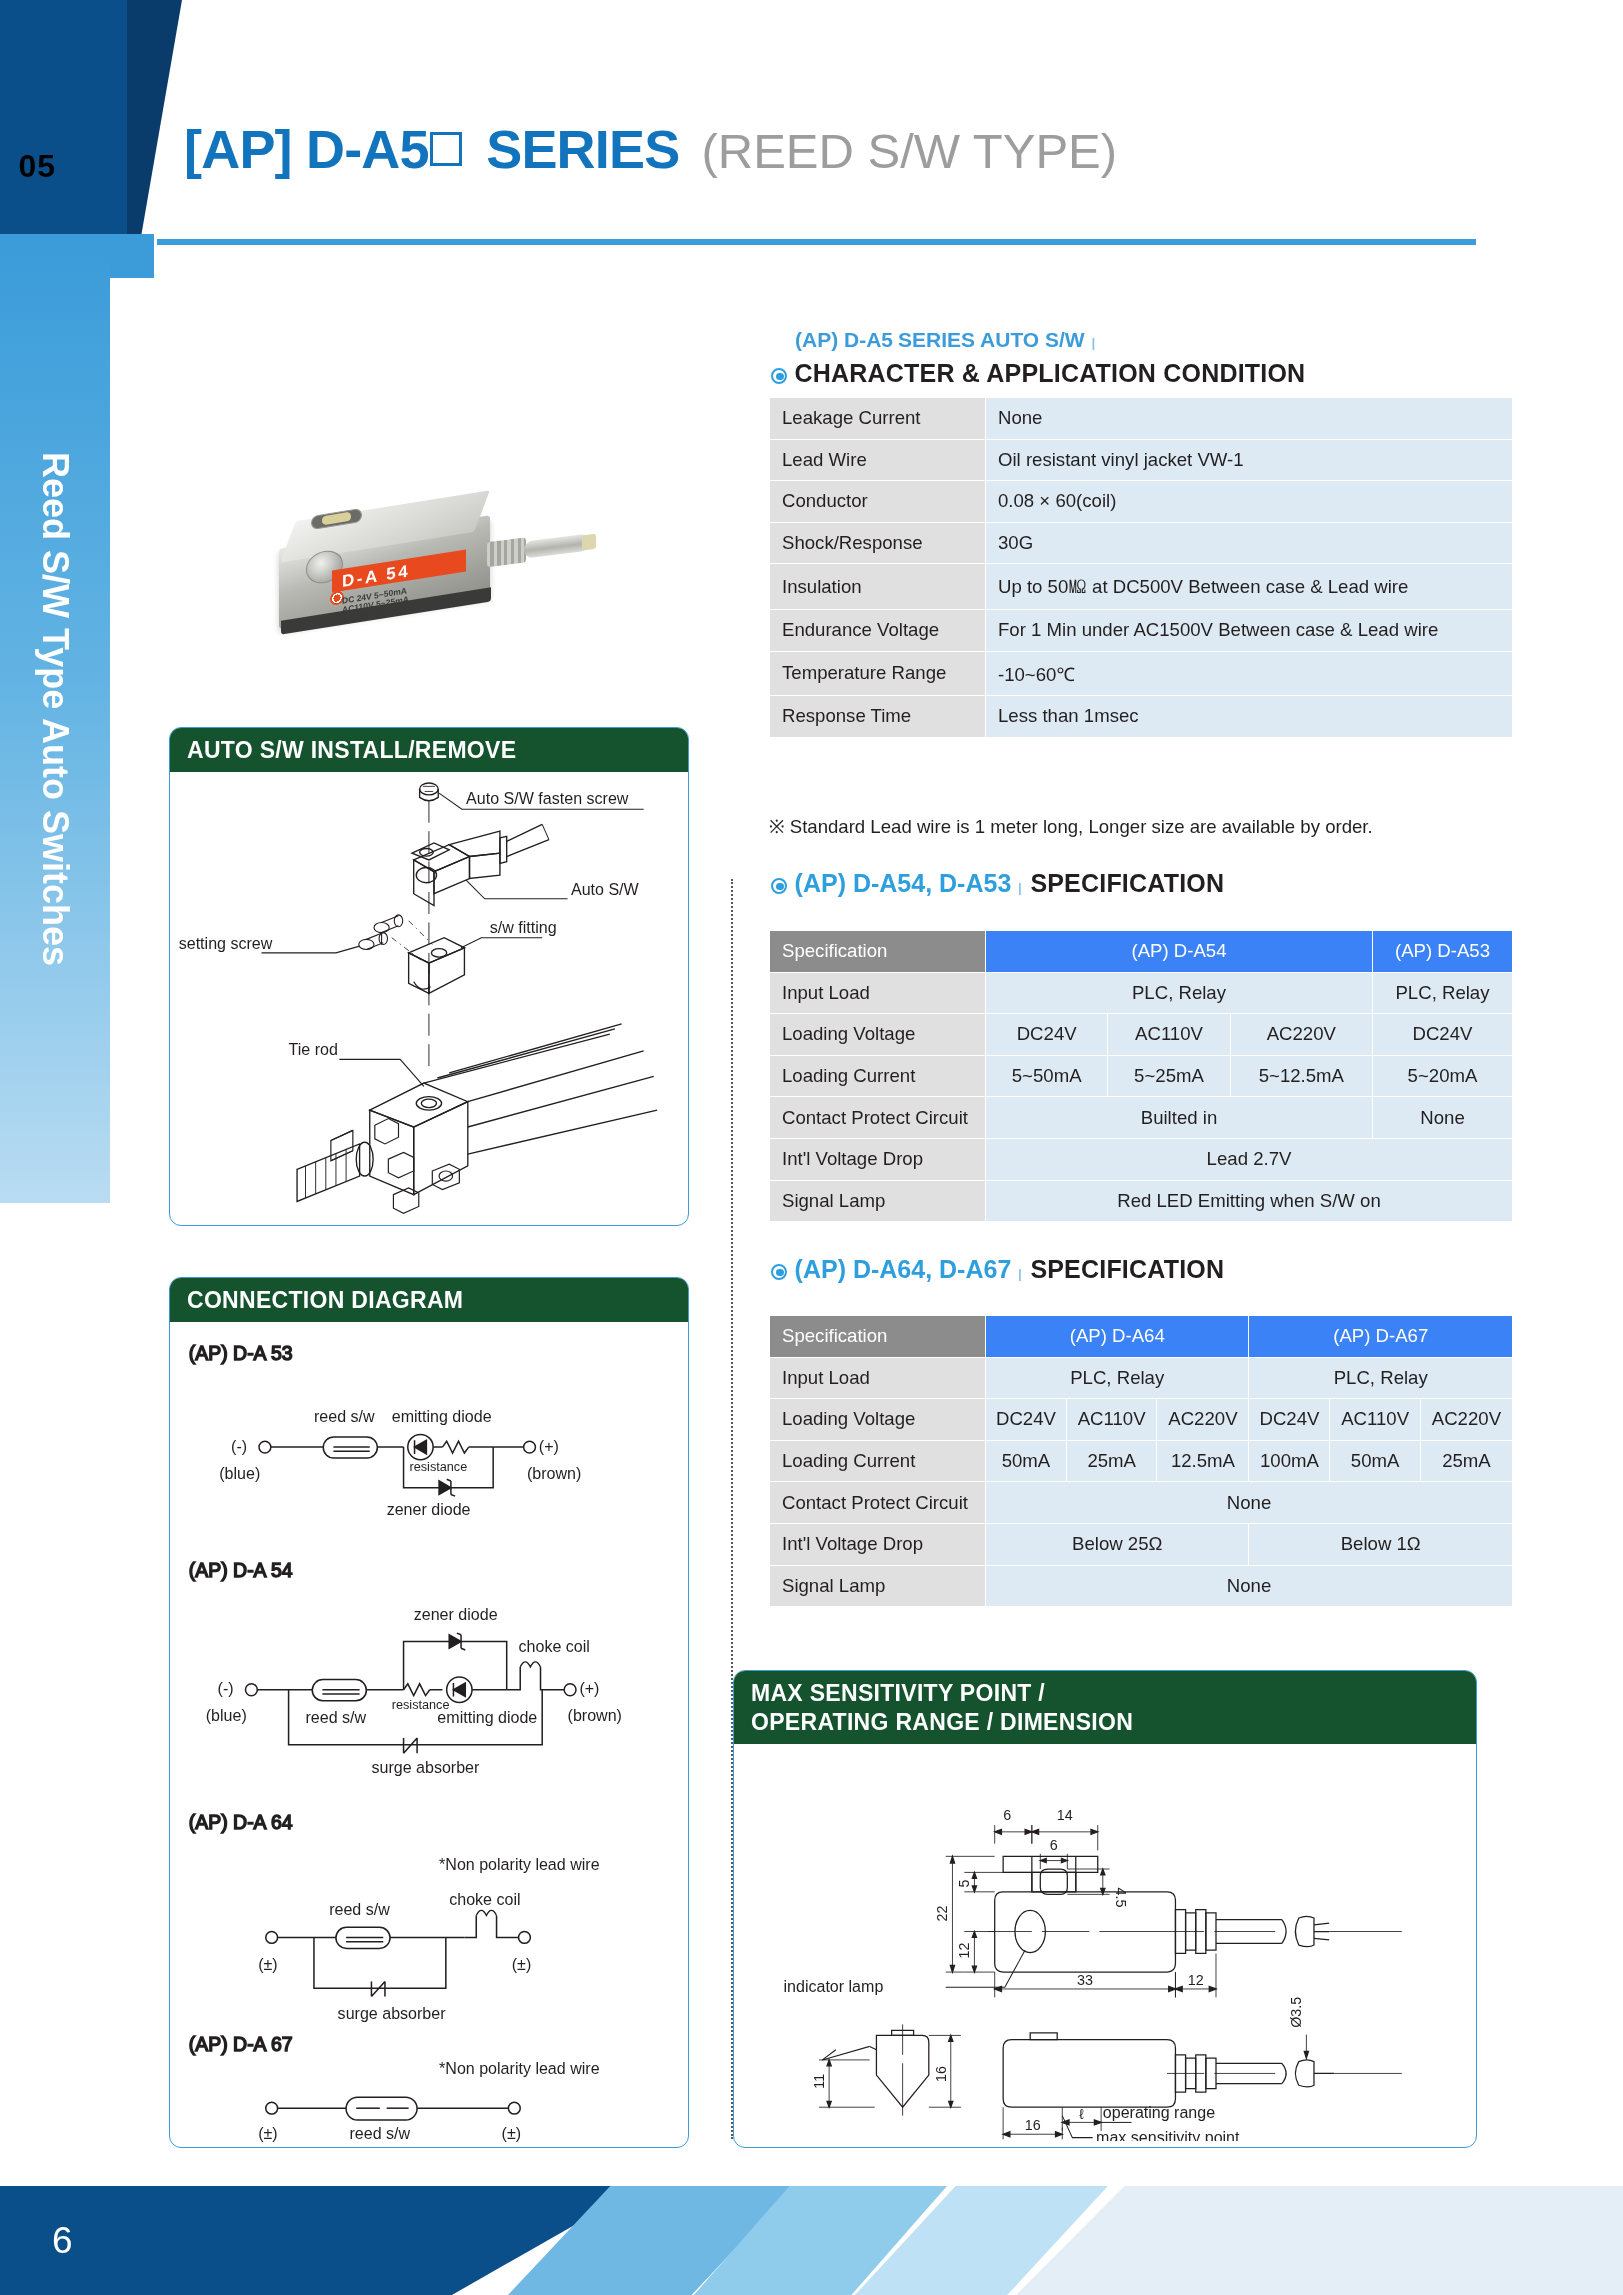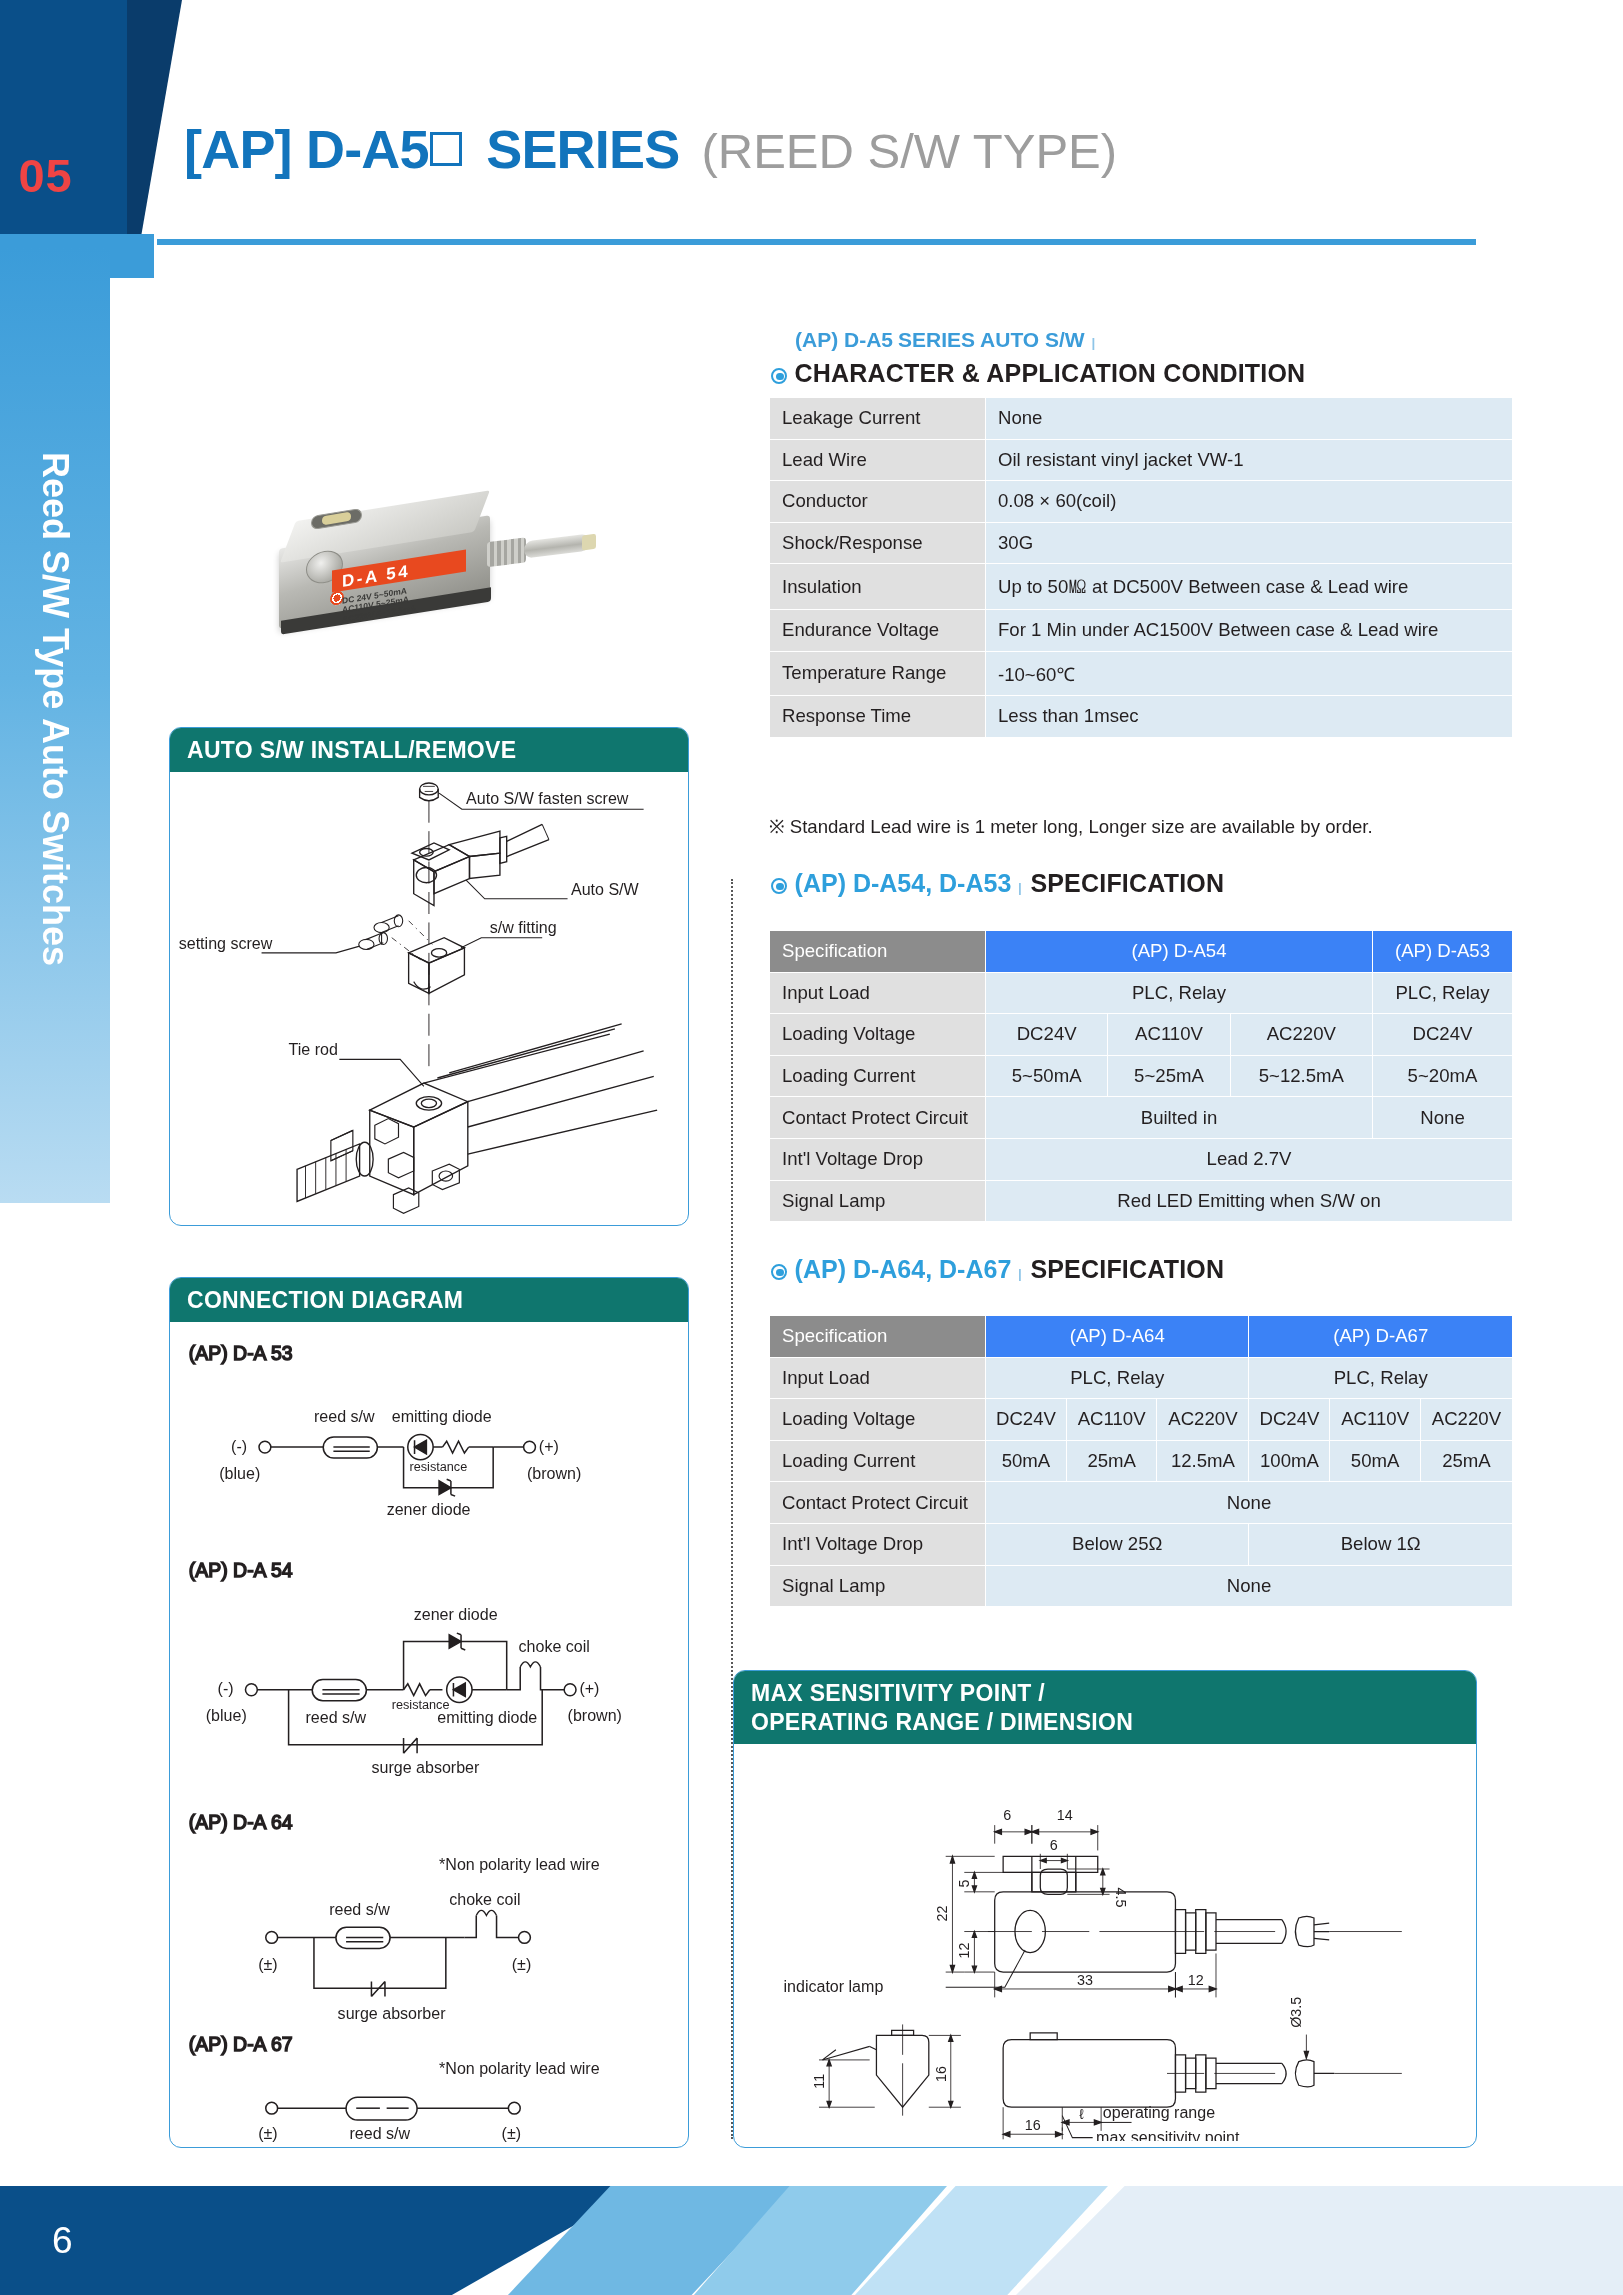--- a/index.html
+++ b/index.html
@@ -18,21 +18,21 @@
     position: absolute; left: 0; top: 0; width: 127px; height: 248px;
     background: #0a4f89;
   }
   #header-dark-wedge {
     position: absolute; left: 127px; top: 0; width: 55px; height: 248px;
     background: #0a3c6b;
     clip-path: polygon(0 0, 100% 0, 22% 100%, 0 100%);
   }
   #header-number {
     position: absolute; left: 18.6px; top: 148px; width: 101px;
-    color: #ef4444; font-size: 47px; font-weight: bold; letter-spacing: 0.8px;
+    color: #000000; font-size: 32px; font-weight: bold; letter-spacing: 0.8px;
   }
   #header-light-tab {
     position: absolute; left: 0; top: 234px; width: 154px; height: 44px;
     background: #3b9cd9;
   }
   #header-rule {
     position: absolute; left: 157px; top: 239px; width: 1319px; height: 6px;
     background: #3b9cd9;
   }
   #header-title {
@@ -142,21 +142,21 @@
 
   
   .panel {
     position: absolute;
     border: 1.7px solid #3b9cd9;
     border-radius: 12px;
     background: #ffffff;
     overflow: hidden;
   }
   .panel-head {
-    background: #0f766e;
+    background: #14532d;
     color: #ffffff;
     font-size: 23px;
     font-weight: bold;
     padding: 7.6px 0 7.6px 17px;
     line-height: 29px;
     letter-spacing: 0.3px;
   }
   .panel-body { position: relative; width: 100%; }
 
   #panel-install  { left: 169px; top: 727px;  width: 520px; height: 499px; }

